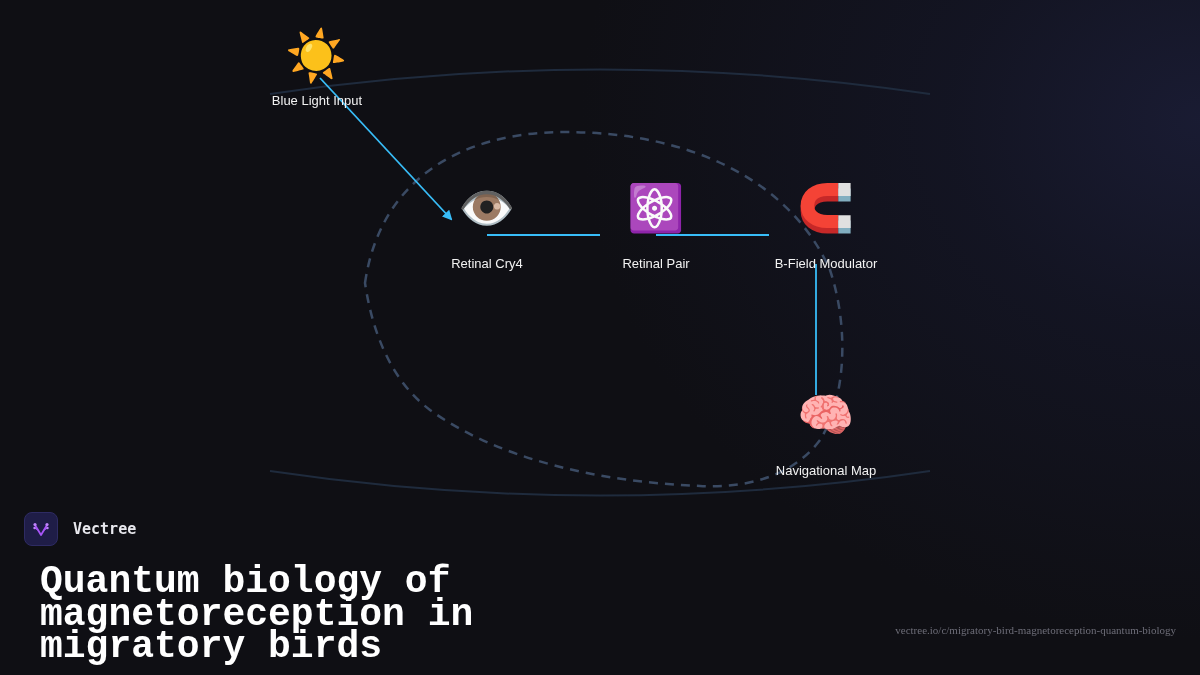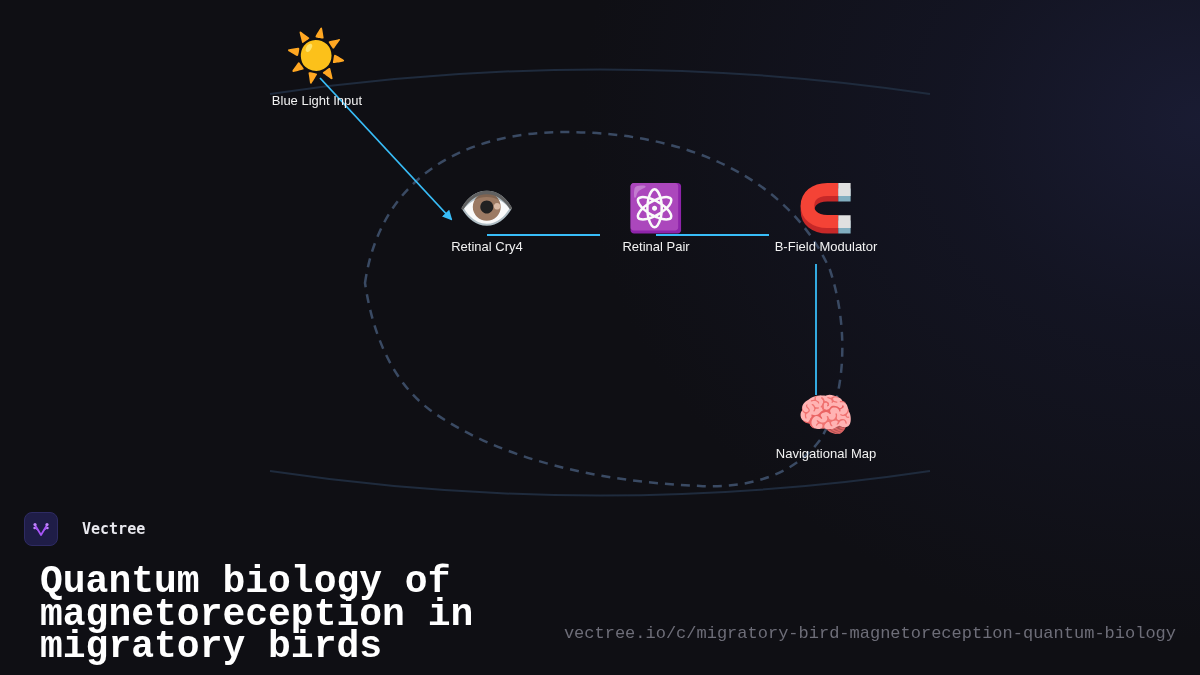--- a/index.html
+++ b/index.html
@@ -11,39 +11,39 @@
   .bg-glow {
     position: absolute; inset: 0;
     background:
       radial-gradient(ellipse 620px 520px at 1200px 120px, rgba(26,28,52,0.95) 0%, rgba(22,24,44,0.6) 40%, rgba(15,15,20,0) 100%);
     pointer-events: none;
   }
   svg.edges { position: absolute; left: 0; top: 0; width: 1200px; height: 675px; }
   .node { position: absolute; text-align: center; transform: translateX(-50%); }
   .node .emoji { display: block; font-size: 46px; line-height: 56px; height: 56px; }
   .node .label {
-    display: block; color: #f2f2f2; font-size: 13px; margin-top: 3px; white-space: nowrap;
+    display: block; color: #f2f2f2; font-size: 13px; margin-top: 20px; white-space: nowrap;
   }
-  .brand { position: absolute; left: 24px; top: 512px; display: flex; align-items: center; gap: 24px; }
+  .brand { position: absolute; left: 24px; top: 512px; display: flex; align-items: center; gap: 15px; }
   .brand-logo {
     width: 32px; height: 32px; border-radius: 8px;
     background: #1f1d47; border: 1px solid #2e2b63;
     display: flex; align-items: center; justify-content: center;
   }
   .brand-name {
     color: #e8e8ee; font-family: "DejaVu Sans Mono", monospace; font-weight: bold; font-size: 15px;
   }
   .title {
     position: absolute; left: 24px; top: 550px; width: 660px;
     color: #ffffff; font-family: "Liberation Mono", monospace; font-weight: bold;
     font-size: 38px; line-height: 32.5px; margin: 16px;
   }
   .url {
     position: absolute; right: 24px; top: 624px;
-    color: #6d6d78; font-family: Liberation Mono, monospace; font-size: 17px; text-align: center;
+    color: #6d6d78; font-family: Liberation Serif, serif; font-size: 11px; text-align: center;
   }
   .sun-emoji { font-size: 50px !important; }
 </style>
 </head>
 <body>
 
 <div class="bg-glow"></div>
 
 <svg class="edges" viewBox="0 0 1200 675">
   <defs>

